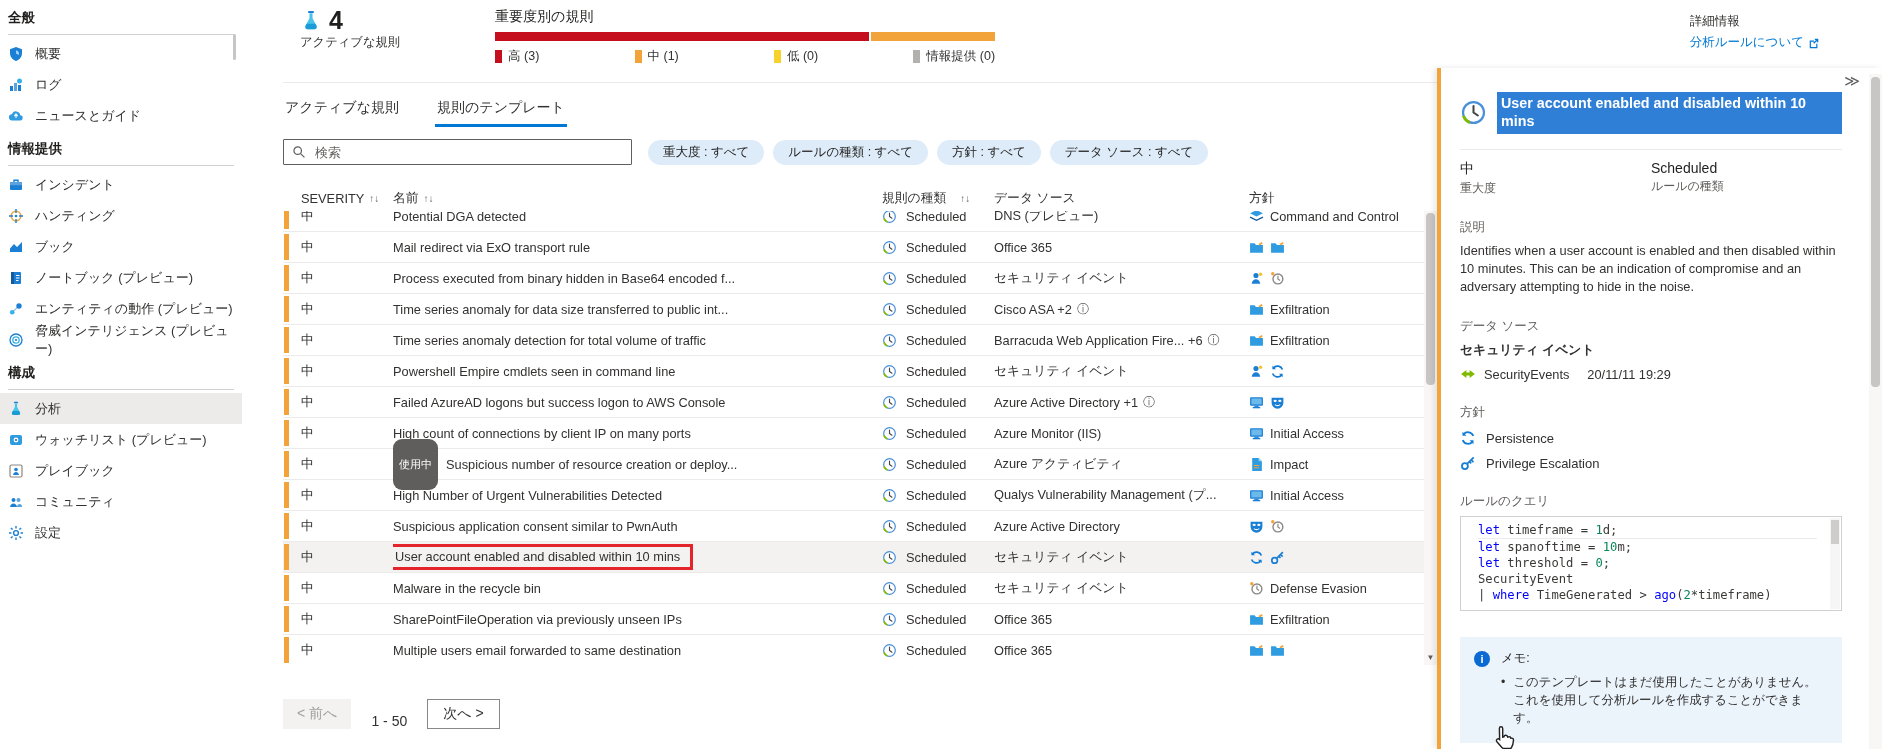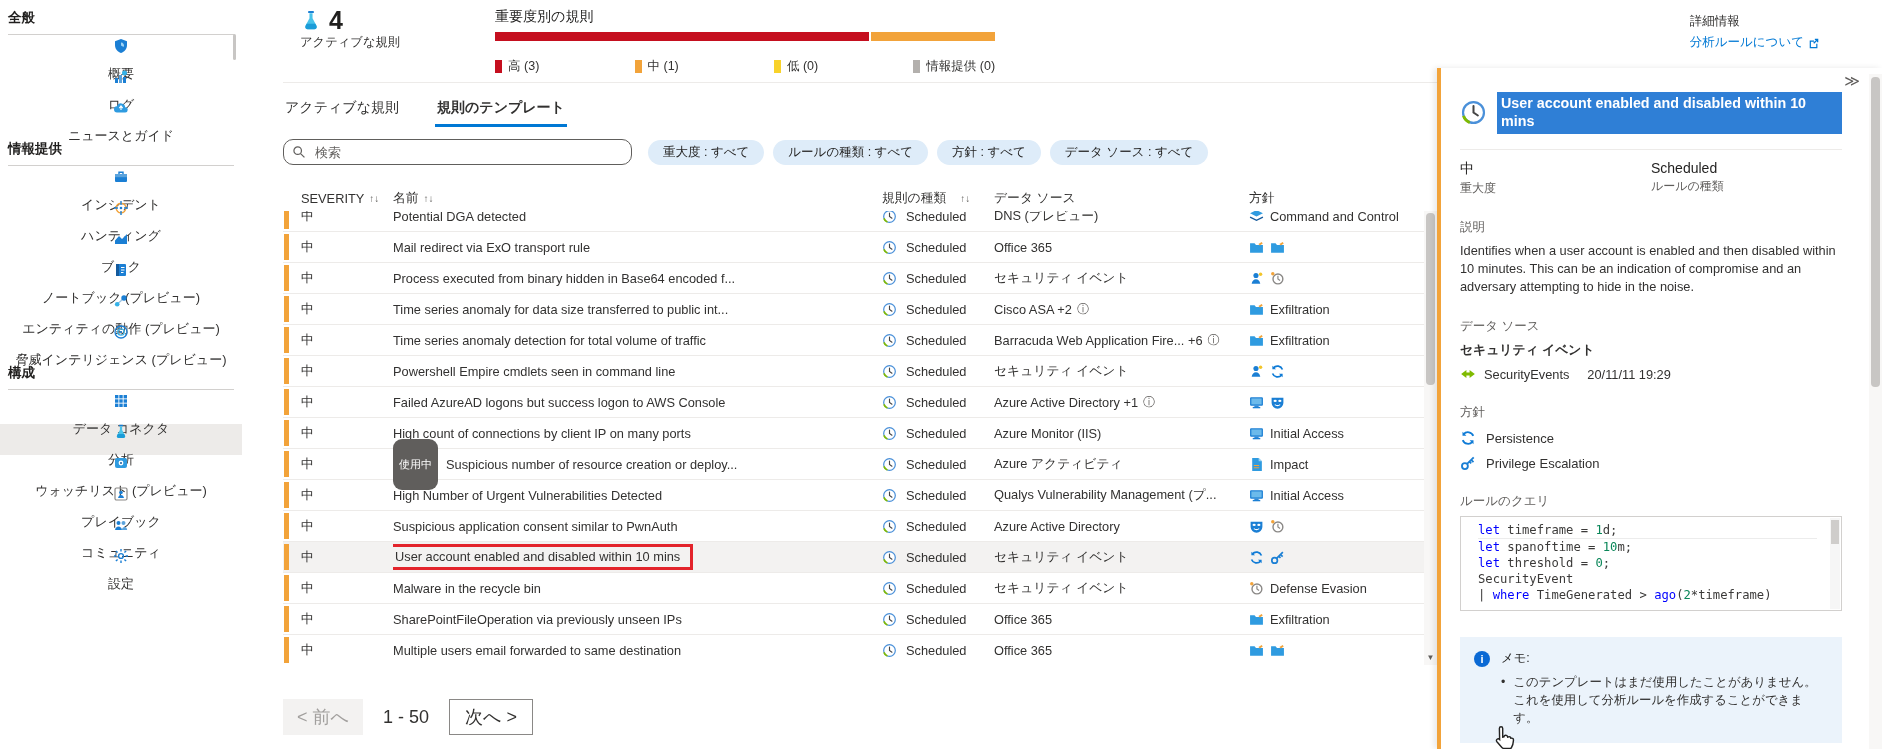--- a/index.html
+++ b/index.html
@@ -6,54 +6,54 @@
   html,body { margin:0; padding:0; background:#fff; }
   body { font-family:"Liberation Sans","DejaVu Sans",sans-serif; color:#323130; }
   .app { width:1882px; height:749px; display:flex; overflow:hidden; position:relative; background:#fff; }
   .icn { display:inline-flex; flex:none; width:16px; height:16px; }
   .icn svg { width:100%; height:100%; }
 
   
   .sidebar { width:242px; flex:none; padding-top:0; position:relative; overflow:hidden; }
   .sb-header { font-size:13.5px; font-weight:bold; color:#201f1e; padding:9px 10px 7px 8px; }
   .sb-hr { border:none; border-top:1px solid #d2d0ce; margin:0 8px 3px 8px; }
-  .sb-item { display:flex; align-items:center; gap:11px; padding:0 8px; height:31px; font-size:13px; cursor:pointer;flex-direction:column; }
+  .sb-item { display:flex; align-items:center; gap:11px; padding:0 8px; height:31px; font-size:13px; cursor:pointer; }
   .sb-item.sel { background:#edebe9; }
   .sb-scroll { position:absolute; right:6px; top:34px; width:3px; height:26px; background:#c8c6c4; border-radius:2px; }
 
   
   .right-col { flex:1; display:flex; flex-direction:column; min-width:0; }
   .top-strip { height:68px; flex:none; display:flex; align-items:flex-start; padding-top:8px; }
   .active-rules { margin-left:58px; }
   .ar-top { display:flex; align-items:center; gap:7px; }
   .ar-top .icn { width:22px; height:22px; }
   .ar-count { font-size:25px; font-weight:bold; color:#201f1e; line-height:1; }
   .ar-label { font-size:12.3px; margin-top:1px; }
   .sev-chart { margin-left:95px; width:500px; }
   .sev-title { font-size:14px; color:#201f1e; }
   .sev-bar { display:flex; height:9px; margin-top:6px; }
   .sev-seg { margin-right:2px; }
   .sev-seg:last-child { margin-right:0; }
-  .sev-legend { display:flex; justify-content:space-between; margin-top:17px; font-size:12.5px; }
+  .sev-legend { display:flex; justify-content:space-between; margin-top:7px; font-size:12.5px; }
   .leg-item { display:flex; align-items:center; }
   .swatch { width:7px; height:13px; margin-right:6px; flex:none; }
   .learn-more { margin-left:auto; margin-right:62px; font-size:12.5px; padding-top:5px; }
   .lm-link { color:#0078d4; display:flex; align-items:center; gap:4px; margin-top:4px; cursor:pointer; text-decoration:none; }
   .lm-link .icn { width:12px; height:12px; }
 
   .content-row { flex:1; display:flex; min-height:0; }
 
   
   .main { width:1195px; flex:none; padding-left:41px; display:flex; flex-direction:column; }
   .top-divider { border:none; border-top:1px solid #edebe9; margin:14px 0 0; width:1154px; }
   .tabs { display:flex; gap:34px; margin-top:10px; font-size:14px; }
   .tab { padding:6px 2px 7px; cursor:pointer; color:#323130; border-bottom:3px solid transparent; }
-  .tab.active { font-weight:bold; border-bottom-color:#0078d4; }
+  .tab.active { font-weight:normal; border-bottom-color:#0078d4; }
   .filter-row { display:flex; align-items:center; margin-top:12px; }
-  .search { width:349px; height:26px; border:1px solid #605e5c; border-radius:10px; display:flex; align-items:center; padding:0 8px; gap:7px; background:#fff; }
+  .search { width:349px; height:26px; border:1px solid #605e5c; border-radius:1px; display:flex; align-items:center; padding:0 8px; gap:7px; background:#fff; }
   .search .icn { width:14px; height:14px; }
   .search input { border:none; outline:none; font-size:13px; flex:1; font-family:inherit; color:#323130; background:transparent; }
   .search input::placeholder { color:#605e5c; }
   .pills { display:flex; gap:9px; margin-left:16px; }
   .pill { background:#deecf9; border-radius:13px; height:25px; display:flex; align-items:center; padding:0 15px; font-size:12.5px; color:#201f1e; cursor:pointer; white-space:nowrap; }
 
   .table { margin-top:20px; position:relative; width:1154px; }
   .thead { display:flex; height:26px; align-items:center; font-size:12px; color:#323130; }
   .sort { font-size:10px; color:#605e5c; margin-left:5px; }
   .cell { display:flex; align-items:center; font-size:12.8px; white-space:nowrap; overflow:hidden; flex:none; }
@@ -67,21 +67,21 @@
   .trow.clipped { margin-top:-10px; }
   .trow.sel { background:#f3f2f1; }
   .sevbar { position:absolute; left:1px; top:2px; bottom:2px; width:5px; background:#f2a33a; }
   .badge { background:#605e5c; color:#fff; font-size:11px; padding:18px 6px; margin-right:8px; border-radius:9px; flex:none; }
   .name { overflow:hidden; text-overflow:ellipsis; }
   .redbox { border:3px solid #e3242b; padding:2px 10px 3px 5px; margin-left:-6px; background:#f3f2f1; }
   .info-i { color:#605e5c; font-size:12px; flex:none; }
   .tbl-scroll { position:absolute; right:0; top:0; height:454px; width:13px; background:#f8f7f6; display:flex; flex-direction:column; align-items:center; }
   .tbl-thumb { width:9px; height:172px; background:#c8c6c4; margin-top:2px; border-radius:4px; }
   .tbl-arrow { margin-top:auto; font-size:8px; color:#605e5c; padding-bottom:3px; }
-  .pagination { display:flex; align-items:center; gap:20px; margin-top:34px; font-size:18px; }
+  .pagination { display:flex; align-items:flex-end; gap:20px; margin-top:34px; font-size:14px; }
   .pg-prev { color:#a19f9d; background:#f3f2f1; padding:5px 13px; cursor:default; border:1px solid #f3f2f1; }
   .pg-next { border:1px solid #8a8886; background:#fff; padding:5px 15px; color:#323130; cursor:pointer; }
 
   
   .details { width:445px; flex:none; position:relative; border-left:4px solid #f2a33a; box-shadow:-3px 0 6px rgba(0,0,0,.09); padding:8px 40px 0 19px; background:#fff; }
   .panel-chevron { position:absolute; top:4px; right:22px; font-size:15px; color:#605e5c; cursor:pointer; }
   .panel-title-row { display:flex; align-items:center; gap:10px; margin-top:16px; }
   .panel-title-row .icn { width:27px; height:27px; }
   .panel-title { background:#2f7fd6; color:#fff; font-weight:bold; font-size:14.3px; padding:3px 4px; line-height:1.25; }
   .panel-hr { border:none; border-top:1px solid #edebe9; margin:15px 0 0; }
@@ -202,38 +202,20 @@
             <svg viewBox="0 0 16 16">
               <circle cx="8" cy="8" r="6" fill="none" stroke="#1b7fd4" stroke-width="1.3"></circle>
               <circle cx="8" cy="8" r="3.2" fill="none" stroke="#36b2e8" stroke-width="1.3"></circle>
               <circle cx="8" cy="8" r="1.1" fill="#1b7fd4"></circle>
             </svg>
           </span>
           <span>脅威インテリジェンス (プレビュー)</span>
         </div>
         <div class="sb-header">構成</div>
         <hr class="sb-hr">
-        <div class="sb-item">
-          <span class="icn">
-            <svg viewBox="0 0 16 16">
-              <g fill="#1b7fd4">
-                <rect x="2" y="2" width="3.4" height="3.4"></rect>
-                <rect x="6.3" y="2" width="3.4" height="3.4"></rect>
-                <rect x="10.6" y="2" width="3.4" height="3.4"></rect>
-                <rect x="2" y="6.3" width="3.4" height="3.4"></rect>
-                <rect x="6.3" y="6.3" width="3.4" height="3.4"></rect>
-                <rect x="10.6" y="6.3" width="3.4" height="3.4"></rect>
-                <rect x="2" y="10.6" width="3.4" height="3.4"></rect>
-                <rect x="6.3" y="10.6" width="3.4" height="3.4"></rect>
-                <rect x="10.6" y="10.6" width="3.4" height="3.4"></rect>
-              </g>
-            </svg>
-          </span>
-          <span>データ コネクタ</span>
-        </div>
         <div class="sb-item sel">
           <span class="icn">
             <svg viewBox="0 0 20 20">
               <rect x="7.4" y="1" width="5.2" height="1.8" rx=".5" fill="#1b7fd4"></rect>
               <path d="M8.6 3h2.8v4.4l3.6 7a2.2 2.2 0 01-2 3.2H7a2.2 2.2 0 01-2-3.2l3.6-7z" fill="#49c3ea"></path>
               <path d="M6 12.6h8l1 2a2.2 2.2 0 01-2 3H7a2.2 2.2 0 01-2-3z" fill="#1b9cd8"></path>
             </svg>
           </span>
           <span>分析</span>
         </div>

